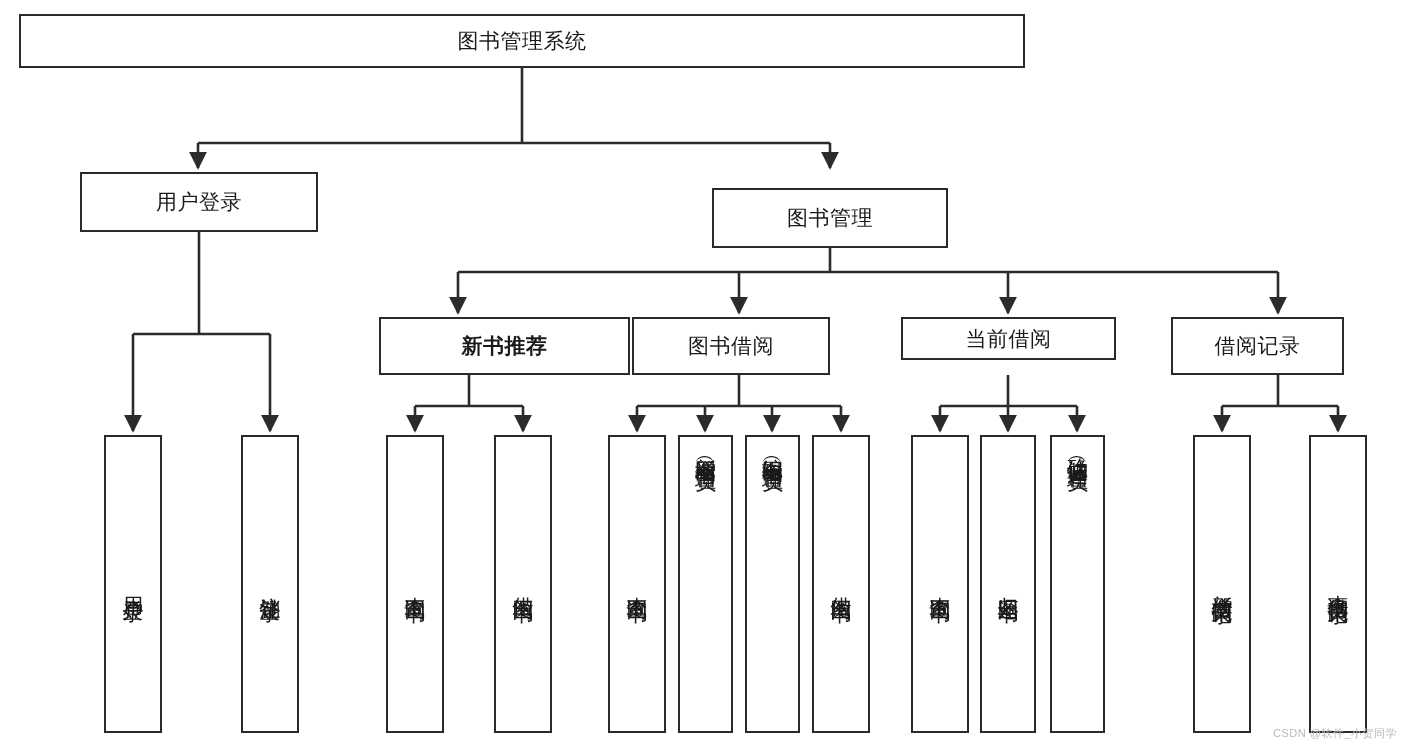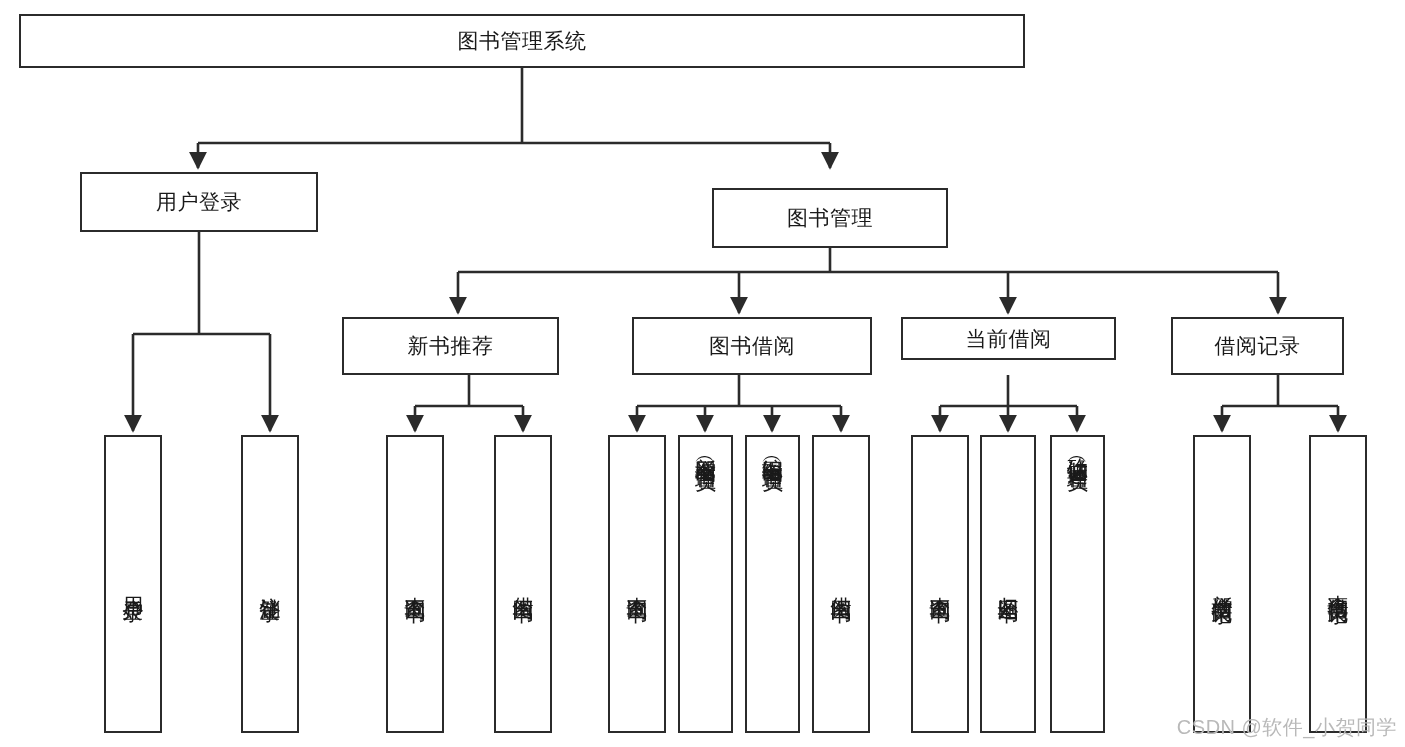--- a/index.html
+++ b/index.html
@@ -52,21 +52,21 @@
     white-space: nowrap;
   }
   .node.vert.mid {
     align-items: center;
     padding-top: 0;
   }
   #watermark {
     position: absolute;
     right: 8px;
     bottom: 6px;
-    font-size: 20px;
+    font-size: 11px;
     color: #b9b9b9;
     letter-spacing: 0.5px;
     white-space: nowrap;
     font-family: "Liberation Sans", "DejaVu Sans", sans-serif;
   }
 </style>
 </head>
 <body>
 
 <div id="canvas">
@@ -125,24 +125,24 @@
     <span class="lbl">图书管理系统</span>
   </div>
 
   <div class="node" style="left:80px; top:172px; width:238px; height:60px;">
     <span class="lbl">用户登录</span>
   </div>
   <div class="node" style="left:712px; top:172px; width:236px; height:60px;margin-top:16px;">
     <span class="lbl">图书管理</span>
   </div>
 
-  <div class="node" style="left:342px; top:317px; width:217px; height:58px;">
+  <div class="node" style="left:379px; top:317px; width:251px; height:58px;font-weight:bold;">
     <span class="lbl">新书推荐</span>
   </div>
-  <div class="node" style="left:632px; top:317px; width:240px; height:58px;">
+  <div class="node" style="left:632px; top:317px; width:198px; height:58px;">
     <span class="lbl">图书借阅</span>
   </div>
   <div class="node" style="left:901px; top:317px; width:215px; height:43px;">
     <span class="lbl">当前借阅</span>
   </div>
   <div class="node" style="left:1171px; top:317px; width:173px; height:58px;">
     <span class="lbl">借阅记录</span>
   </div>
 
   <div class="node vert mid" style="left:104px; top:435px; width:58px; height:298px;">

